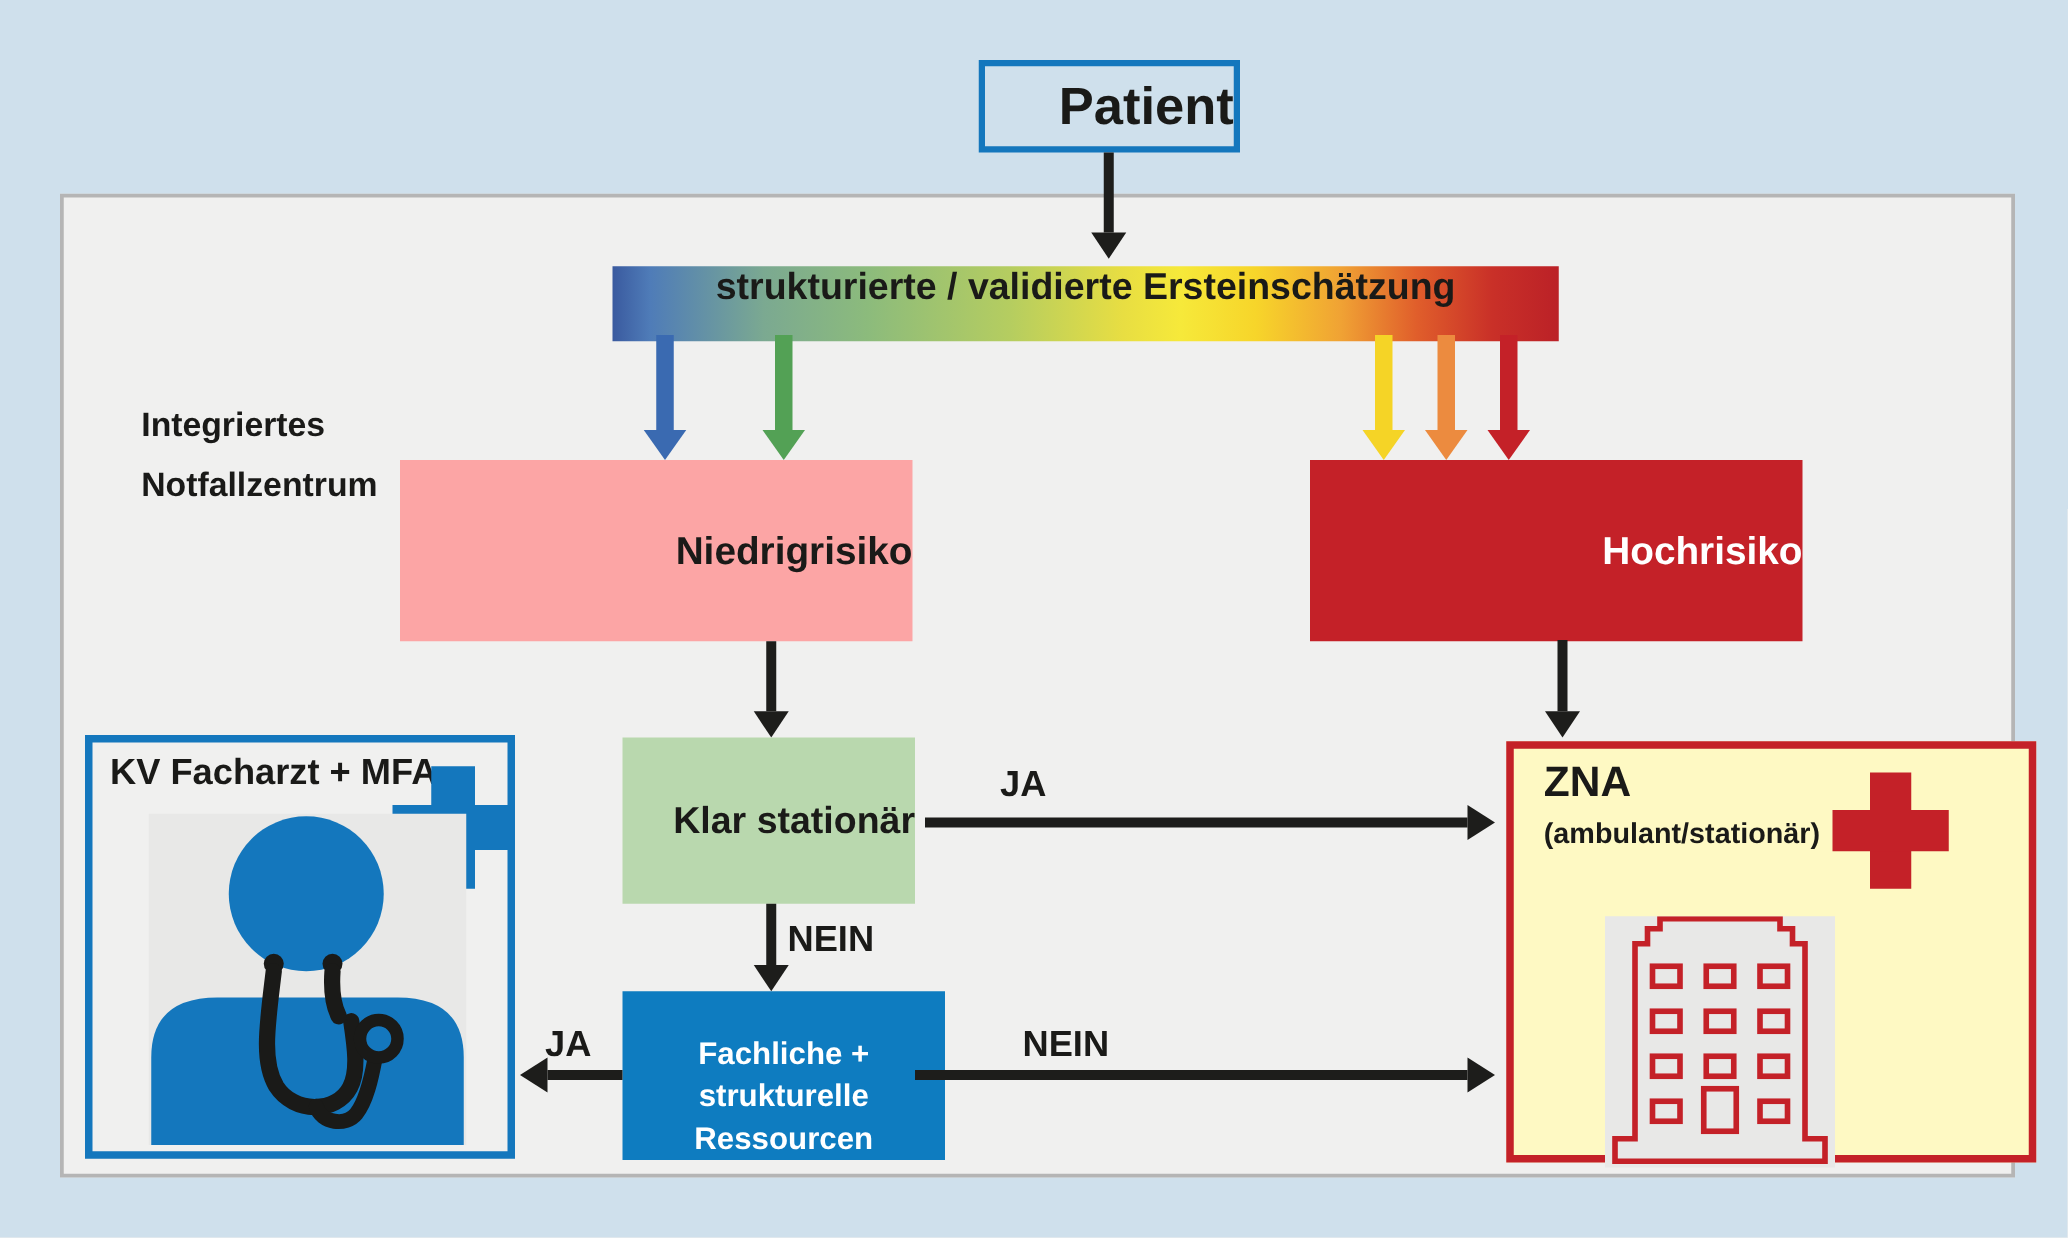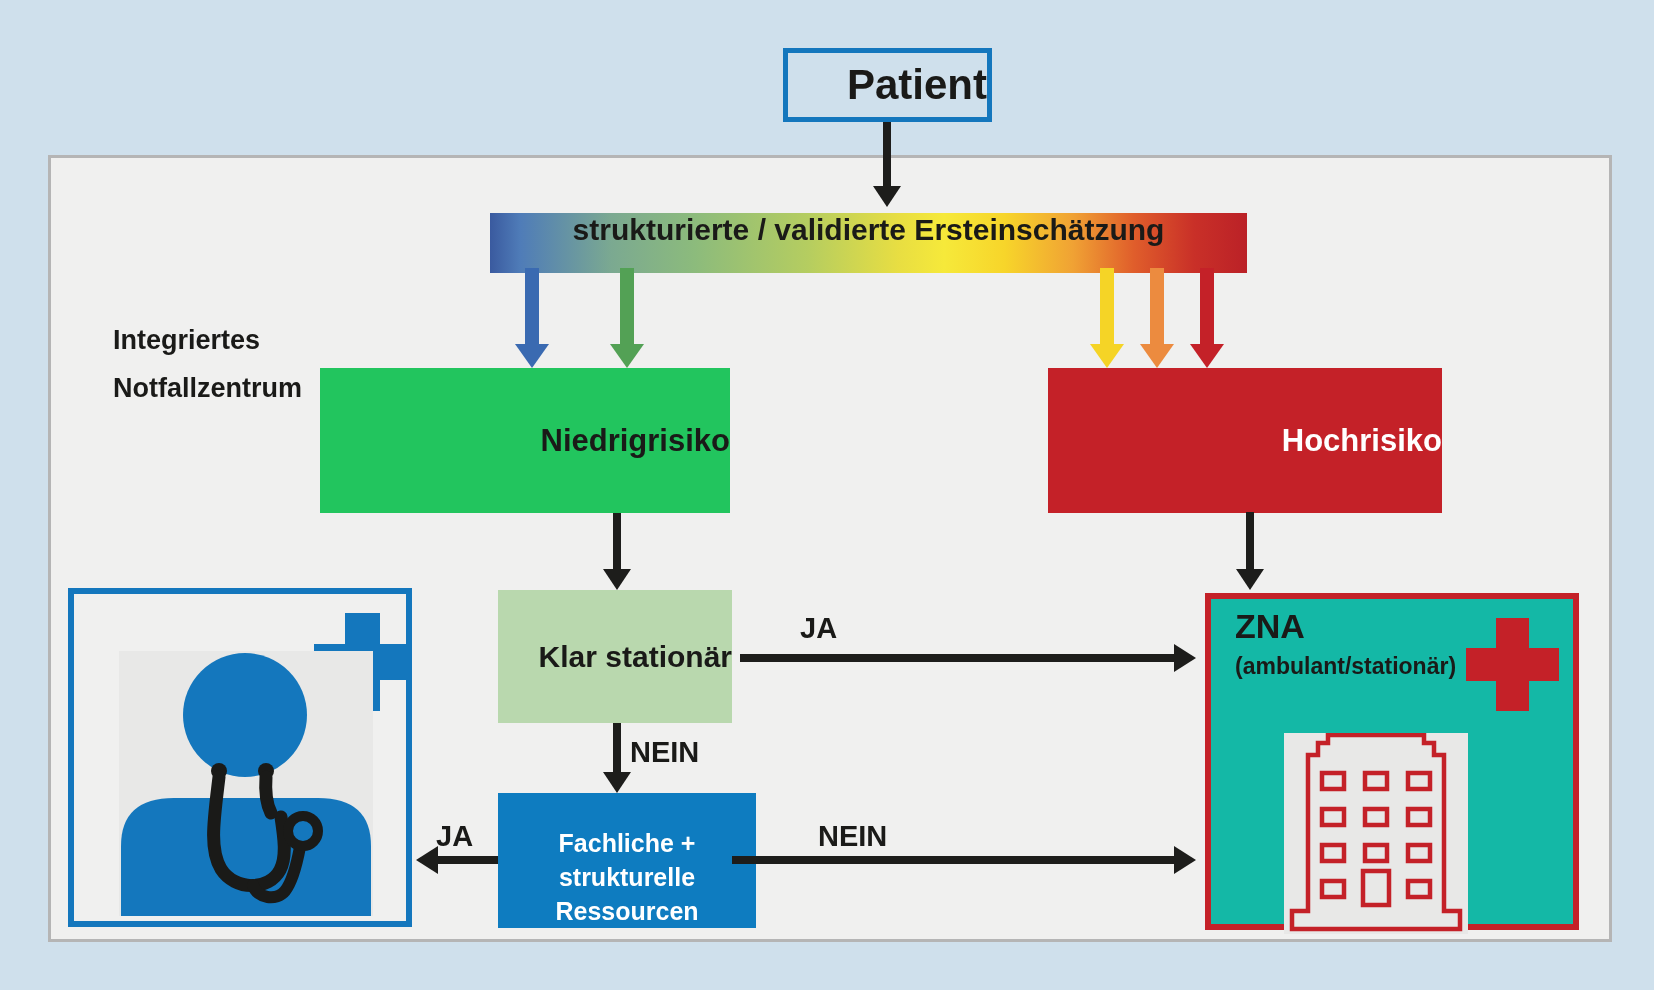--- a/index.html
+++ b/index.html
@@ -51,33 +51,33 @@
   .carrow .stem{position:absolute;left:10px;top:0;width:14px;height:76px;}
   .carrow .head{position:absolute;left:0;top:76px;width:0;height:0;
     border-left:17px solid transparent;border-right:17px solid transparent;border-top:24px solid;}
   .c-blue .stem{background:#3a6ab1;}  .c-blue .head{border-top-color:#3a6ab1;}
   .c-green .stem{background:#53a155;} .c-green .head{border-top-color:#53a155;}
   .c-yellow .stem{background:#f5d426;}.c-yellow .head{border-top-color:#f5d426;}
   .c-orange .stem{background:#ec8b3f;}.c-orange .head{border-top-color:#ec8b3f;}
   .c-red .stem{background:#c42128;}   .c-red .head{border-top-color:#c42128;}
 
   
-  .niedrig{left:320px;top:368px;width:410px;height:145px;background:#22c55e;font-size:31px;}
+  .niedrig{left:320px;top:368px;width:410px;height:145px;background:#fca5a5;font-size:31px;}
   .hoch{left:1048px;top:368px;width:394px;height:145px;background:#c42128;color:#fff;font-size:31px;}
   .klar{left:498px;top:590px;width:234px;height:133px;background:#b9d8ae;font-size:30px;}
   .ress{left:498px;top:793px;width:258px;height:135px;background:#0e7cc0;color:#fff;
         flex-direction:column;font-size:25px;line-height:34px;}
 
   
   .edge-label{font-weight:700;font-size:29px;text-align:left;}
 
   
   .kv-box{left:68px;top:588px;width:344px;height:339px;border:6px solid #1477bd;background:#f0f0ef;box-sizing:border-box;}
   .kv-title{left:14px;top:8px;font-size:29px;font-weight:700;}
-  .zna-box{left:1205px;top:593px;width:374px;height:337px;border:6px solid #c42128;background:#14b8a6;box-sizing:border-box;padding-left:14px;}
+  .zna-box{left:1205px;top:593px;width:424px;height:337px;border:6px solid #c42128;background:#fef9c3;box-sizing:border-box;padding-left:14px;}
   .zna-title{left:24px;top:8px;font-size:34px;font-weight:700;}
   .zna-sub{left:24px;top:54px;font-size:23px;font-weight:700;}
 
   .icon-square{background:#e8e8e7;overflow:hidden;}
 
   
   .cross .v,.cross .h{position:absolute;}
   .cross-blue .v{left:31px;top:0;width:35px;height:98px;background:#1477bd;}
   .cross-blue .h{left:0;top:31px;width:97px;height:36px;background:#1477bd;}
   .cross-red .v{left:30px;top:0;width:33px;height:93px;background:#c42128;}
@@ -171,20 +171,21 @@
   <div class="stem" style="left:22px;width:60px;"></div>
 </div>
 
 <div class="abs edge-label" style="left:818px;top:820px;width:94px;">NEIN</div>
 <div class="abs harrow" style="left:732px;top:846px;width:464px;">
   <div class="stem" style="left:0;width:442px;"></div>
   <div class="head-r" style="left:442px;"></div>
 </div>
 
 <div class="abs kv-box">
+  <div class="abs kv-title">KV Facharzt + MFA</div>
   <div class="abs cross cross-blue" style="left:240px;top:19px;width:97px;height:98px;">
     <div class="v"></div>
       <div class="h"></div>
   </div>
   <div class="abs icon-square" style="left:45px;top:57px;width:254px;height:265px;">
     <svg width="254" height="265" viewBox="0 0 254 265">
       <circle cx="126" cy="64" r="62" fill="#1477bd"></circle>
       <path d="M2,265 L2,195 Q2,147 55,147 L199,147 Q252,147 252,195 L252,265 Z" fill="#1477bd"></path>
       <g stroke="#1a1a18" fill="none" stroke-linecap="round">
         <circle cx="100" cy="120" r="8" fill="#1a1a18" stroke="none"></circle>

